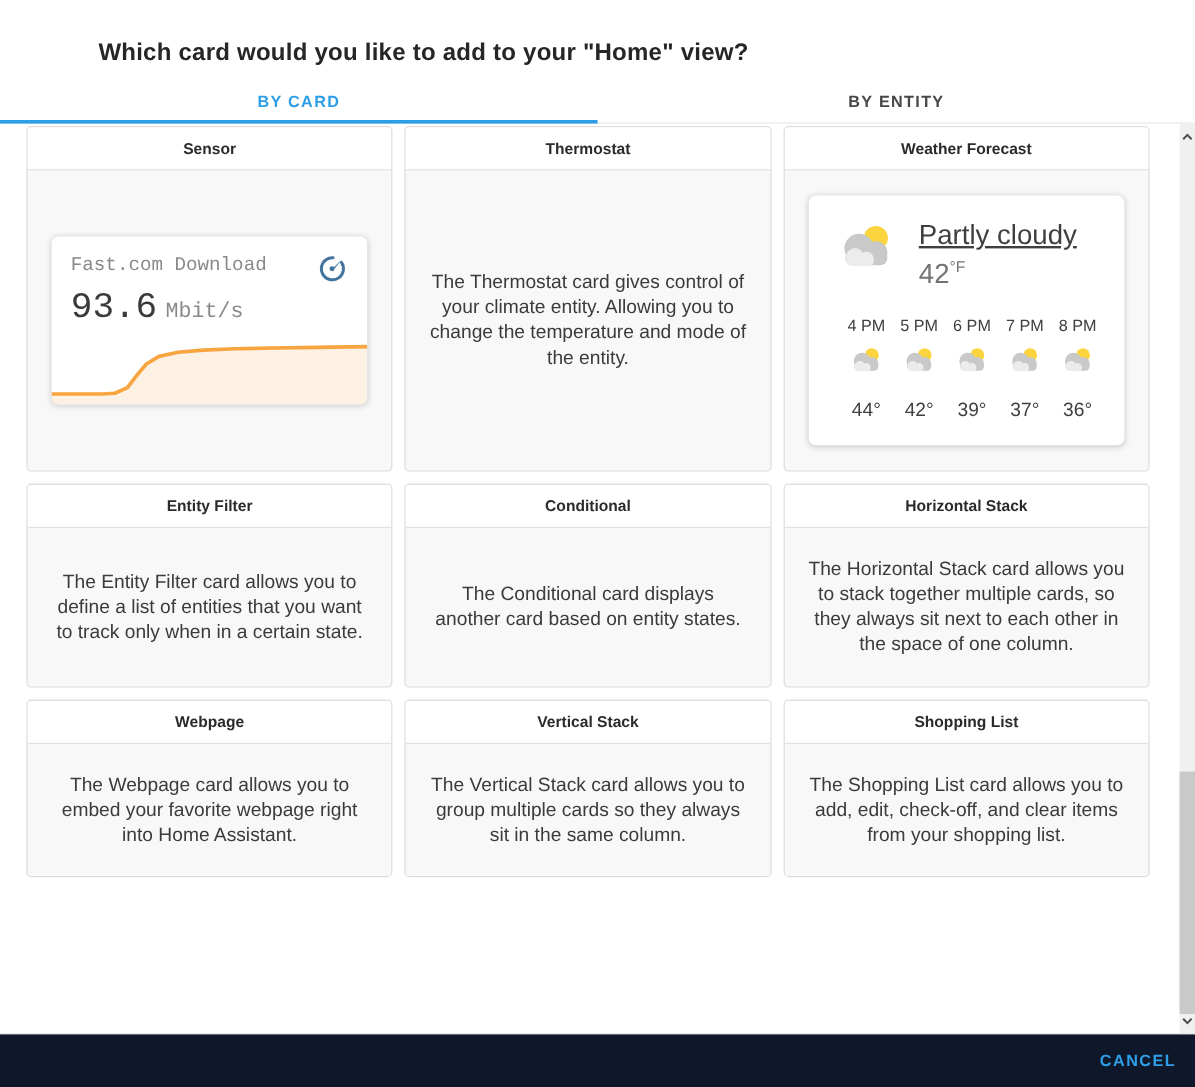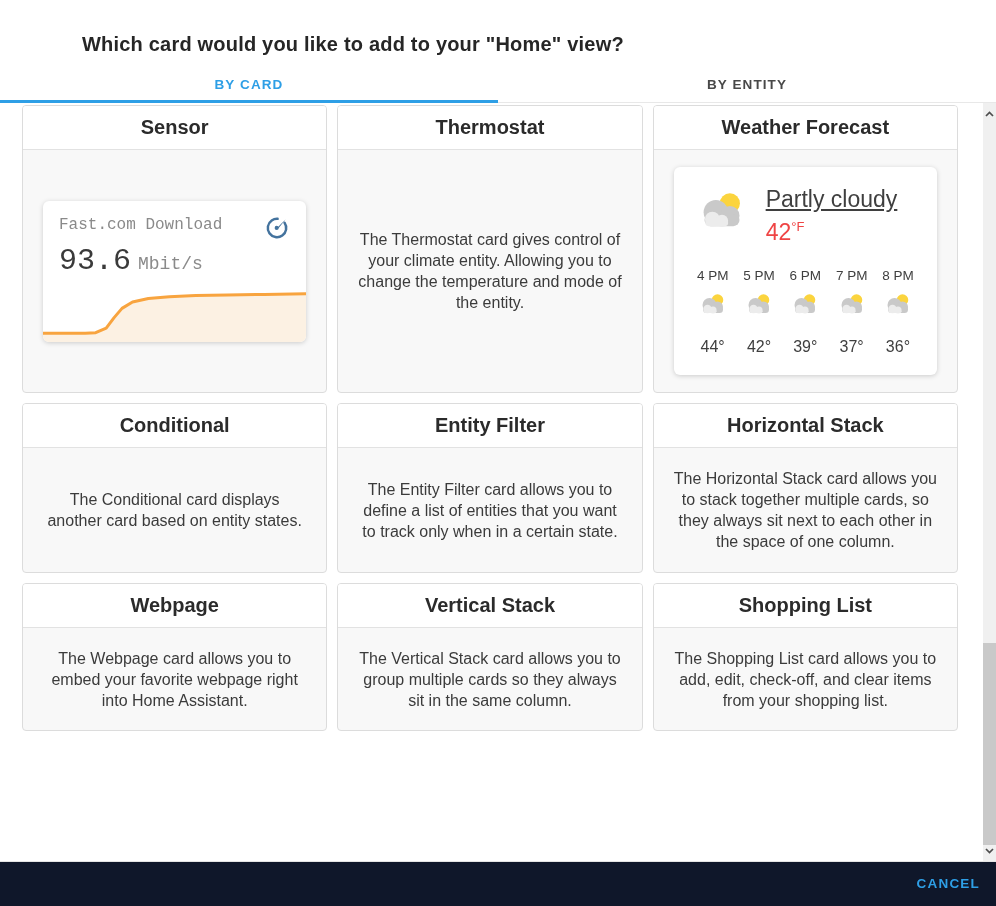--- a/index.html
+++ b/index.html
@@ -33,21 +33,21 @@
   .grid{
     display:grid;grid-template-columns:1fr 1fr 1fr;
     grid-template-rows:288px 170px 148px;gap:10px;
   }
   .opt{
     border:1px solid #dcdcdc;border-radius:4px;background:#f8f8f8;
     overflow:hidden;display:flex;flex-direction:column;cursor:pointer;
   }
   .opt-header{
     background:#ffffff;border-bottom:1px solid #e2e2e2;
-    text-align:center;padding:10px 6px;font-size:20px;font-weight:bold;color:#2b2b2b;
+    text-align:center;padding:10px 6px;font-size:13px;font-weight:bold;color:#2b2b2b;
     flex:0 0 auto;
   }
   .opt-body{
     flex:1;display:flex;align-items:center;justify-content:center;
     text-align:center;font-size:16px;color:#3b3b3b;line-height:21px;padding:0 20px;
   }
   .manual{margin-top:20px;height:106px;}
   
   .sensor-preview{
     width:268px;background:#fff;border-radius:6px;
@@ -62,23 +62,23 @@
   .sp-chart{height:58px;margin-top:8px;}
   .sp-chart svg{display:block;width:100%;height:100%;}
   
   .weather-preview{
     width:268px;box-sizing:border-box;background:#fff;border-radius:6px;
     box-shadow:0 1px 5px rgba(0,0,0,.18);padding:16px 14px 18px;text-align:left;
   }
   .wp-now{display:flex;align-items:center;gap:16px;margin:2px 0 20px;padding-left:6px;}
   .wp-now-text{line-height:28px;}
   .wp-cond{font-size:23px;color:#3f3f3f;text-decoration:underline;}
-  .wp-temp{font-size:23px;color:#ef4444;}
+  .wp-temp{font-size:23px;color:#737373;}
   .wp-temp sup{font-size:13px;}
-  .wp-forecast{display:flex;justify-content:space-between;padding:0 3px;}
+  .wp-forecast{display:flex;justify-content:flex-end;padding:0 3px;}
   .wp-item{text-align:center;font-size:13.5px;color:#3f3f3f;width:44px;}
   .wp-item .ic{margin-top:7px;}
   .wp-item .t{font-size:16px;margin-top:12px;}
   
   .sb{position:absolute;top:0;right:0;width:13px;height:100%;background:#f0f0f0;}
   .sb-btn{position:absolute;left:0;width:13px;height:15px;display:flex;align-items:center;justify-content:center;cursor:pointer;}
   .sb-up{top:3px;}
   .sb-down{bottom:3px;}
   .sb-thumb{position:absolute;left:0;width:13px;top:540px;height:202px;background:#c9c9c9;cursor:pointer;}
   
@@ -210,27 +210,27 @@
                       <use href="#ic-partly"></use>
                     </svg></div>
                 <div class="t">36°</div>
               </div>
             </div>
           </div>
         </div>
       </div>
 
       <div class="opt">
+        <div class="opt-header">Entity Filter</div>
+        <div class="opt-body">The Entity Filter card allows you to define a list of entities that you want to track only when in a certain state.</div>
+      </div>
+
+      <div class="opt">
         <div class="opt-header">Conditional</div>
         <div class="opt-body">The Conditional card displays another card based on entity states.</div>
-      </div>
-
-      <div class="opt">
-        <div class="opt-header">Entity Filter</div>
-        <div class="opt-body">The Entity Filter card allows you to define a list of entities that you want to track only when in a certain state.</div>
       </div>
 
       <div class="opt">
         <div class="opt-header">Horizontal Stack</div>
         <div class="opt-body">The Horizontal Stack card allows you to stack together multiple cards, so they always sit next to each other in the space of one column.</div>
       </div>
 
       <div class="opt">
         <div class="opt-header">Webpage</div>
         <div class="opt-body">The Webpage card allows you to embed your favorite webpage right into Home Assistant.</div>

